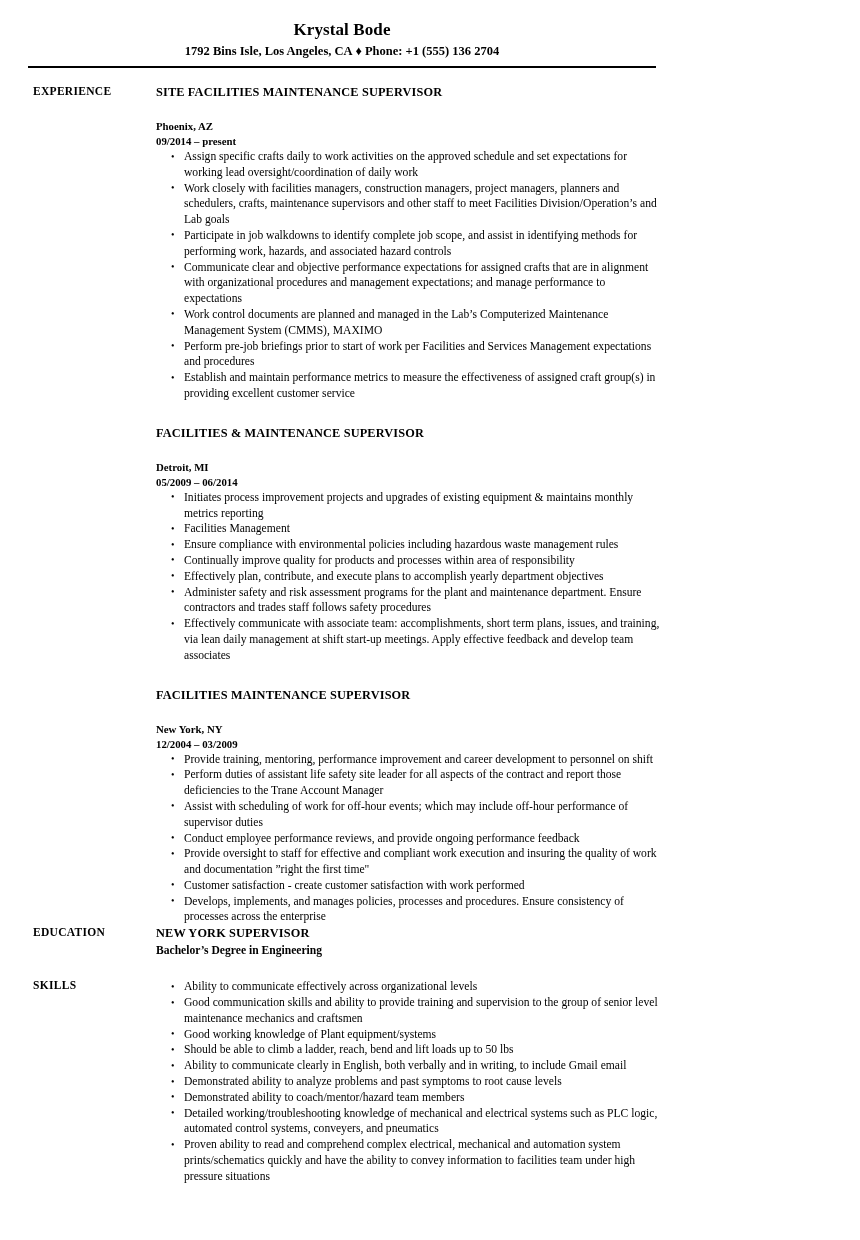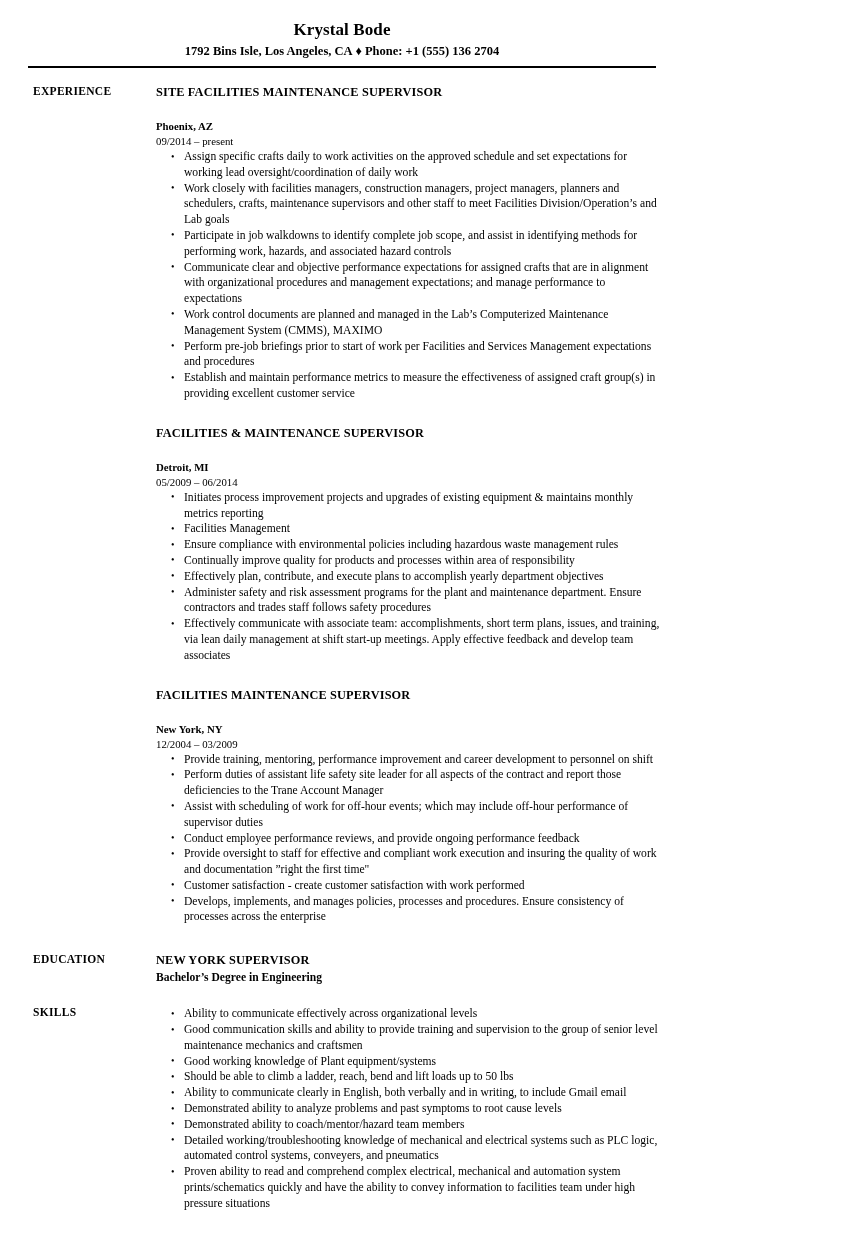--- a/index.html
+++ b/index.html
@@ -88,21 +88,21 @@
     line-height: 16px;
   }
   .job-location {
     font-size: 10.8px;
     font-weight: bold;
     line-height: 15px;
     margin-top: 19px;
   }
   .job-dates {
     font-size: 10.8px;
-    font-weight: normal;
+    font-weight: bold;
     line-height: 14px;
   }
 
   ul.bullets {
     list-style: none;
     margin: 1px 0 0 0;
     padding: 0;
   }
   ul.bullets > li {
     position: relative;
@@ -114,21 +114,21 @@
   ul.bullets > li::before {
     content: "\2022";
     position: absolute;
     left: 15px;
     top: -0.5px;
     font-size: 10px;
     line-height: 15.8px;
   }
 
   
-  #education-section { margin-top: 27px; }
+  #education-section { }
   .edu-school {
     font-size: 12.3px;
     font-weight: bold;
     letter-spacing: 0.15px;
     line-height: 17px;
   }
   .edu-degree {
     font-size: 11.6px;
     font-weight: bold;
     line-height: 17px;

